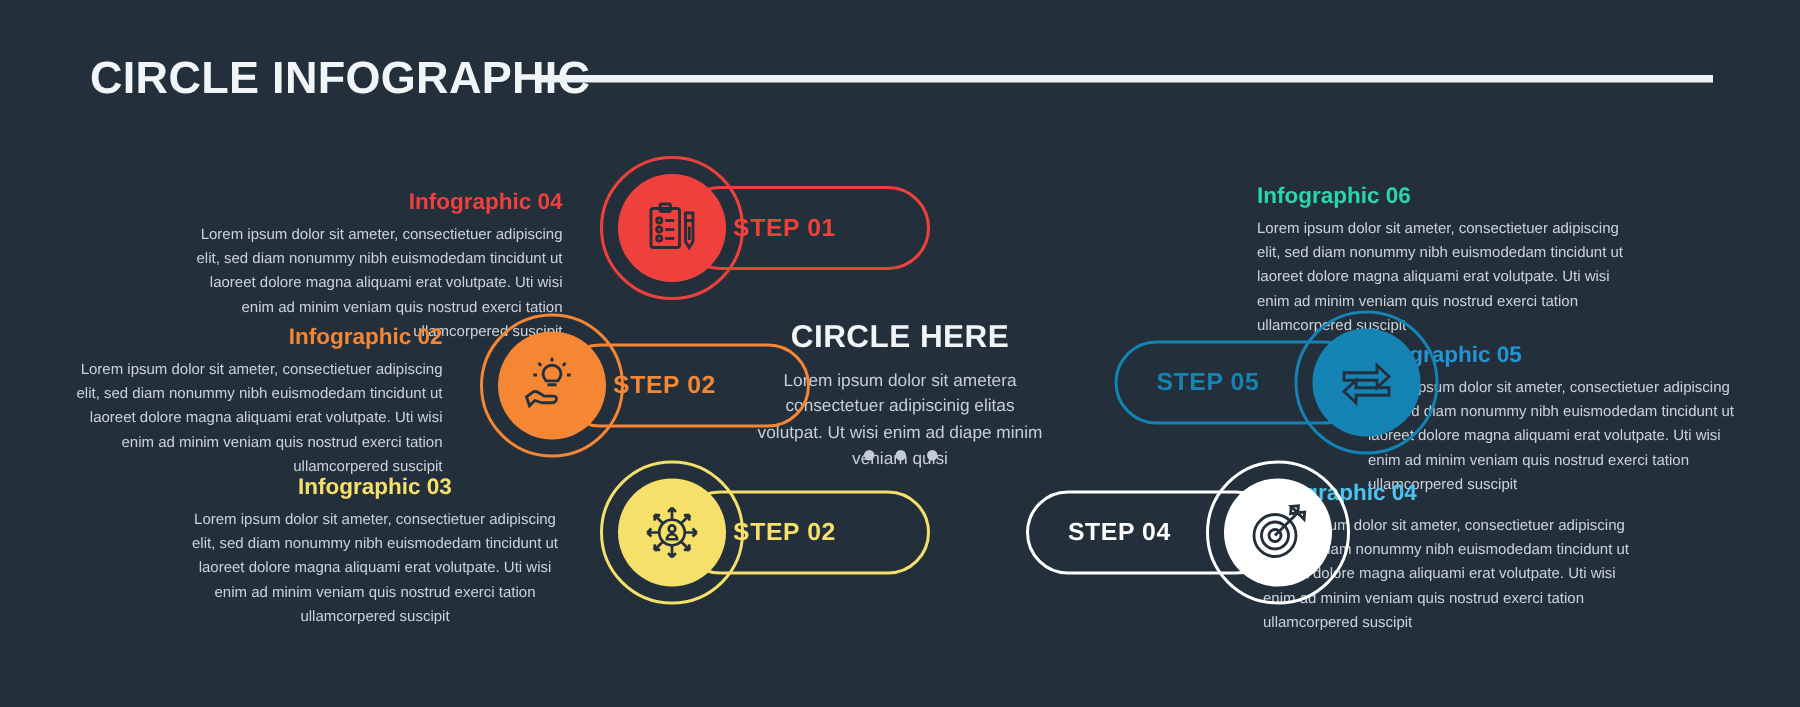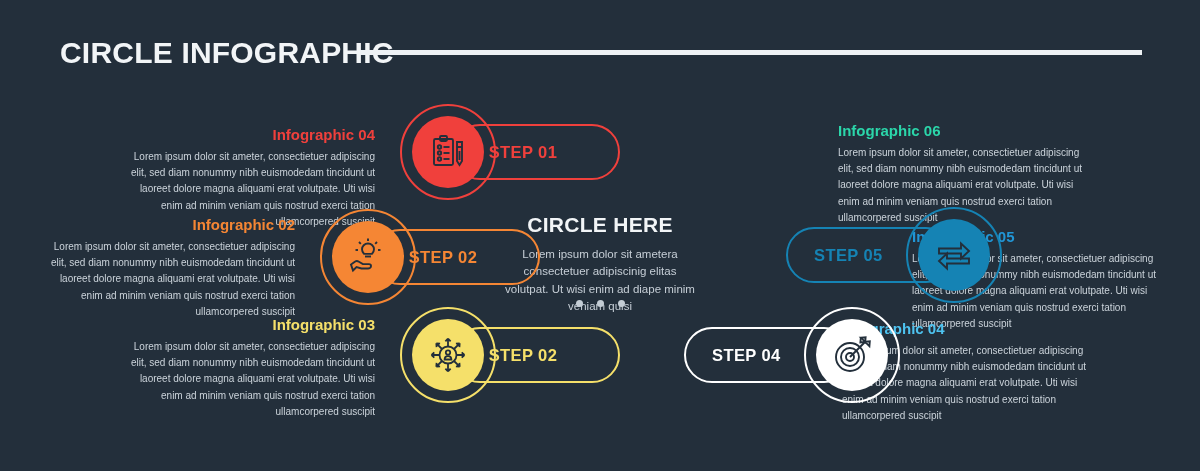--- a/index.html
+++ b/index.html
@@ -76,27 +76,27 @@
   .txt{position:absolute;width:250px;}
   .txt .head{font-size:15px;font-weight:bold;margin-bottom:6px;}
   .txt .body{font-size:10px;line-height:1.62;color:#cbd3da;}
   .txt.align-right{text-align:right;}
   .txt.align-left{text-align:left;}
 
   
   #item1{left:396px;top:100px;width:272px;}
   #item6{left:632px;top:96px;width:272px;}
   #item2{left:316px;top:205px;width:272px;}
-  #item5{left:734px;top:203px;width:272px;}
+  #item5{left:691px;top:203px;width:272px;}
   #item3{left:396px;top:303px;width:272px;}
   #item4{left:632px;top:303px;width:272px;}
 
   #txt1{left:125px;top:126px;}
   #txt2{left:45px;top:216px;}
-  #txt3{left:125px;top:316px;}
+  #txt3{left:125px;top:316px;text-align:center;}
   #txt4{left:842px;top:320px;}
   #txt5{left:912px;top:228px;}
   #txt6{left:838px;top:122px;}
 </style>
 </head>
 <body>
 
 <div class="canvas">
 
   <div class="header">

